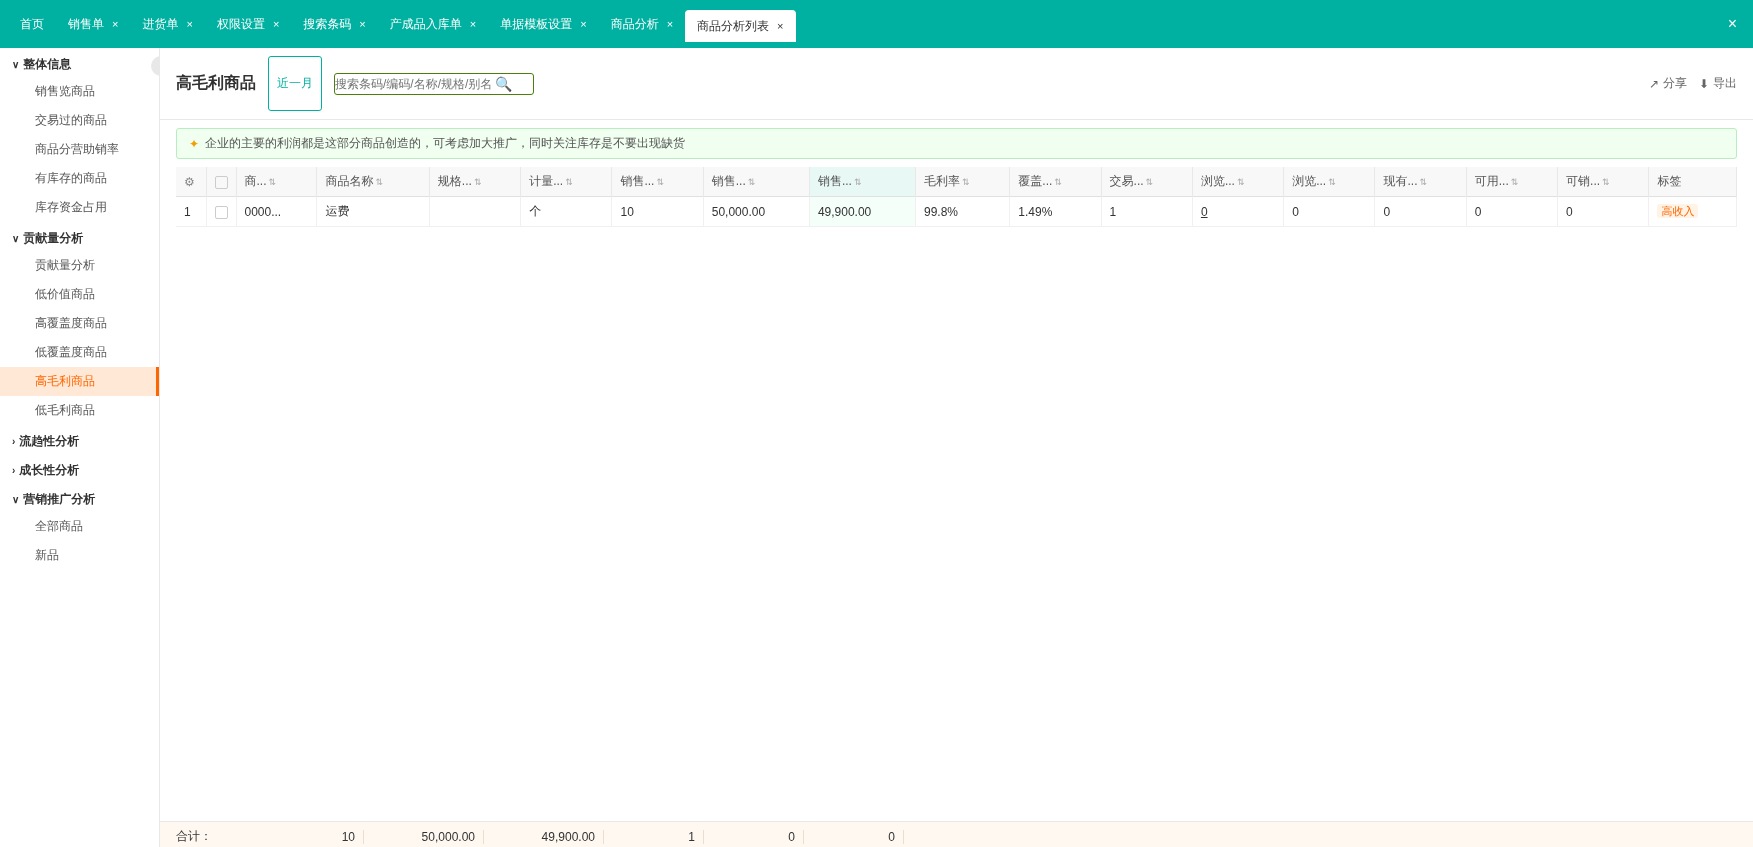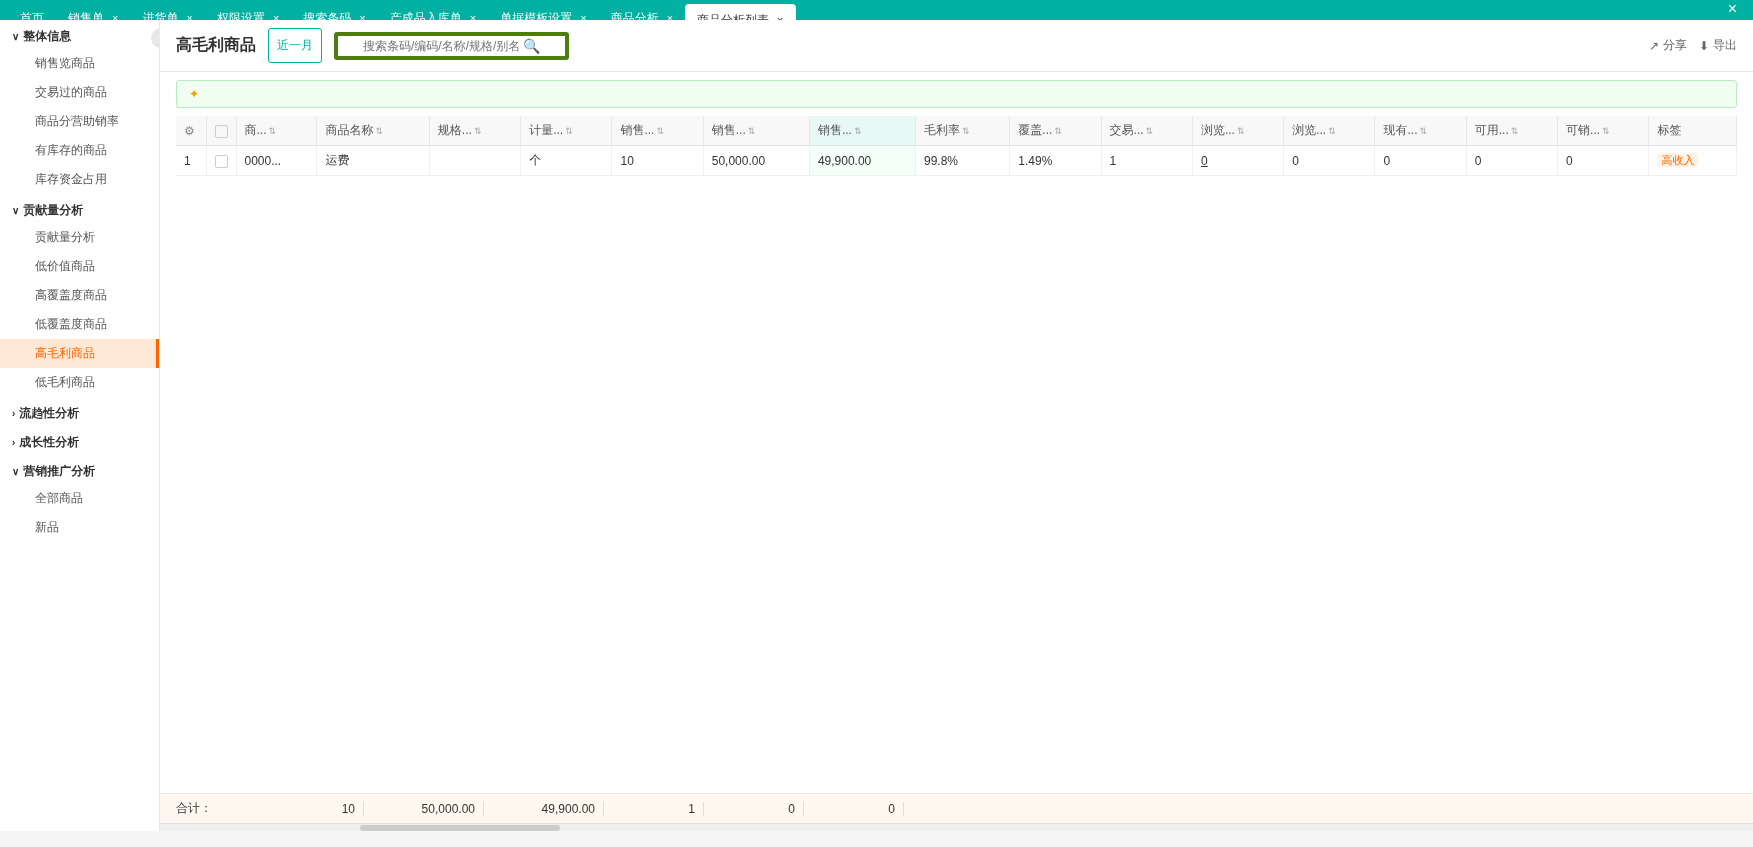--- a/index.html
+++ b/index.html
@@ -1,22 +1,23 @@
 <!DOCTYPE html>
 <html><head>
   <meta charset="utf-8">
   <style>
     * { box-sizing: border-box; margin: 0; padding: 0; font-family: 'Microsoft YaHei', SimHei, sans-serif; font-size: 12px; }
     body { background: #f5f5f5; overflow: hidden; width: 1753px; height: 847px; }
 
     
     .top-nav {
       display: flex;
+      align-items: center;
       background: #00b0a0;
-      height: 20px;
+      height: 48px;
       padding: 0 8px;
       gap: 0;
     }
     .top-nav .nav-item {
       display: flex;
       align-items: center;
       height: 36px;
       padding: 0 12px;
       color: #fff;
       cursor: pointer;
@@ -113,34 +114,34 @@
       border-bottom: 1px solid #e8e8e8;
       background: #fff;
       flex-shrink: 0;
     }
     .content-title {
       font-size: 16px;
       font-weight: bold;
       color: #333;
     }
     .period-btn {
-      padding: 8px 8px;
+      padding: 18px 8px;
       border: 1px solid #00b0a0;
       border-radius: 3px;
       color: #00b0a0;
       background: #fff;
       cursor: pointer;
       font-size: 12px;
     }
     .search-box {
       display: flex;
       align-items: center;
-      border: 4px solid #4d7c0f;
+      border: 1px solid #4d7c0f;
       border-radius: 3px;
-      padding: 2px 25px;
+      padding: 2px 0;
       flex: 0 0 200px;
     }
     .search-box input {
       border: none;
       outline: none;
       font-size: 12px;
       width: 160px;
       color: #999;
     }
     .search-icon { color: #999; font-size: 14px; cursor: pointer; }
@@ -396,20 +397,21 @@
         </div>
         <div class="action-btn">
           <span>⬇</span>
           <span>导出</span>
         </div>
       </div>
     </div>
 
     <div class="info-banner">
       <span class="info-icon">✦</span>
+      <span>企业的主要的利润都是这部分商品创造的，可考虑加大推广，同时关注库存是不要出现缺货</span>
     </div>
 
     <div class="table-container">
       <table>
         <thead>
           <tr>
             <th style="width:30px;">
               <span class="settings-icon">⚙</span>
             </th>
             <th style="width:30px;">

